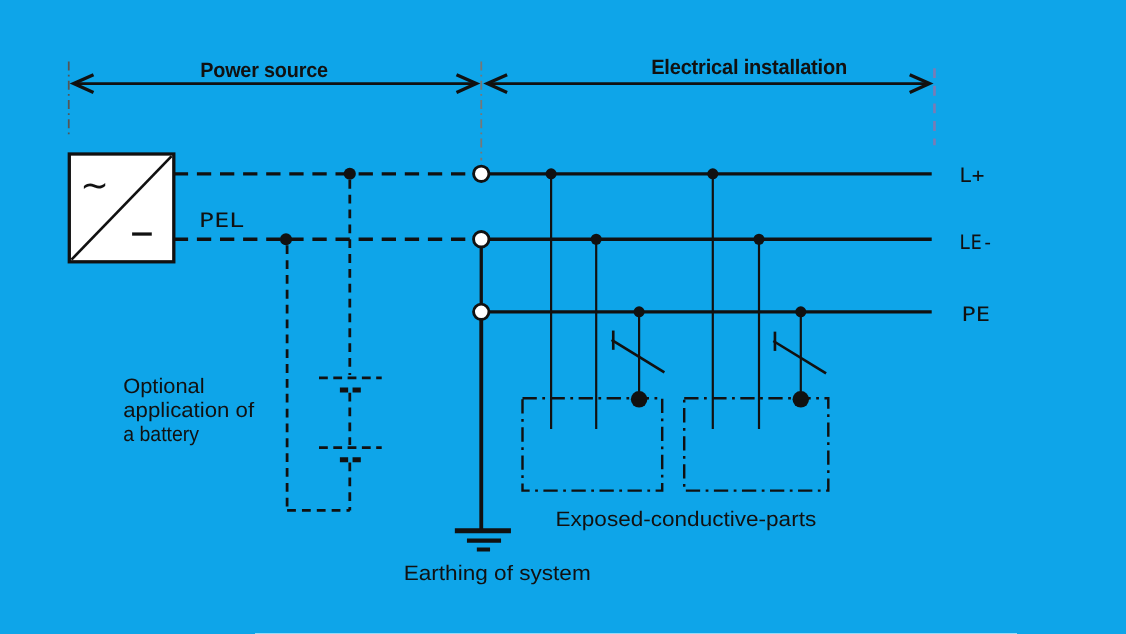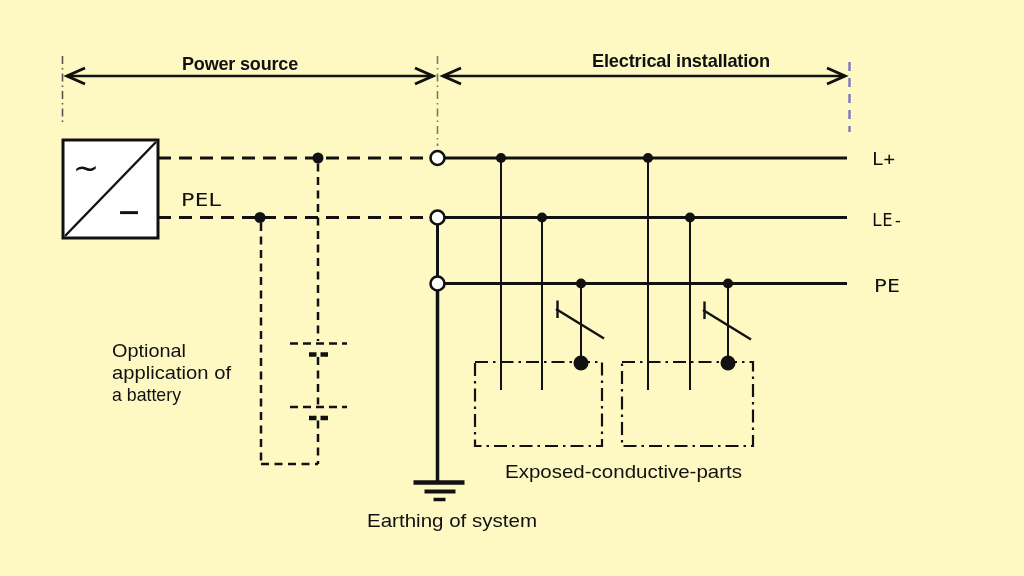--- a/index.html
+++ b/index.html
@@ -1,17 +1,17 @@
 <!DOCTYPE html>
 <html><head>
 <meta charset="utf-8">
 <style>
   html,body{margin:0;padding:0;background:#fff;}
   .stage{
-    position:relative;width:1024px;height:576px;background:#fef9c3;
+    position:relative;width:1024px;height:576px;background:#0ea5e9;
     font-family:"Liberation Sans", sans-serif;overflow:hidden;
   }
   svg text{fill:#111;}
   .hdr{font-family:"Liberation Sans",sans-serif;font-weight:bold;font-size:19px;letter-spacing:-0.2px;}
   .tech{font-family:"DejaVu Sans Mono",monospace;font-size:18px;}
   .prose{font-family:"Liberation Sans",sans-serif;font-size:19px;}
   .ink{stroke:#111;}
 </style>
 </head>
 <body>

